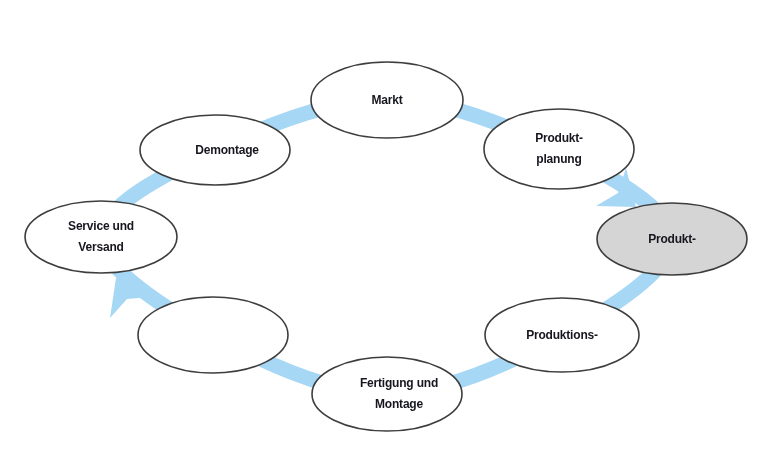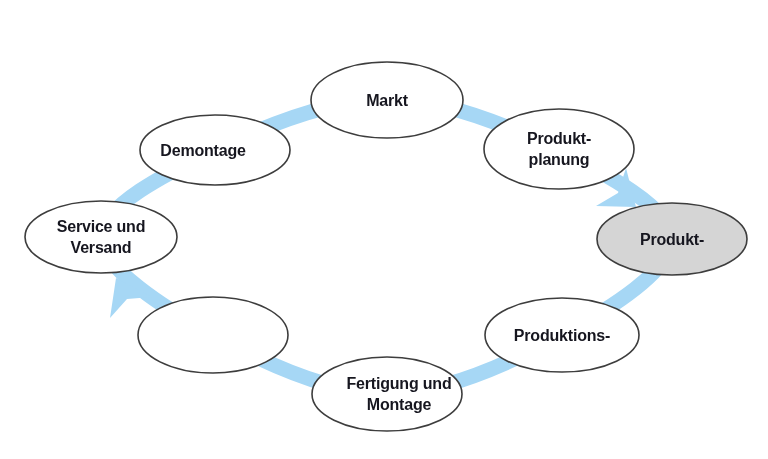--- a/index.html
+++ b/index.html
@@ -29,21 +29,21 @@
     stroke-linejoin: round;
   }
   .node-label {
     position: absolute;
     display: flex;
     flex-direction: column;
     align-items: center;
     justify-content: center;
     text-align: center;
     font-weight: 700;
-    font-size: 16px;
+    font-size: 12px;
     line-height: 21px;
     letter-spacing: -0.2px;
     color: #16161f;
     pointer-events: none;
   }
   .node-label .line:empty { display: none; }
 </style>
 </head>
 <body>
 
@@ -97,17 +97,17 @@
     <span class="line">Fertigung und</span>
     <span class="line">Montage</span>
   </div>
 
 
   <div class="node-label" style="left:25px;  top:201px; width:152px; height:72px;align-items:center;">
     <span class="line">Service und</span>
     <span class="line">Versand</span>
   </div>
 
-  <div class="node-label" style="left:128px; top:115px; width:150px; height:70px;">
+  <div class="node-label" style="left:152px; top:115px; width:150px; height:70px;">
     <span class="line">Demontage</span>
   </div>
 
 </div>
 
 </body></html>

